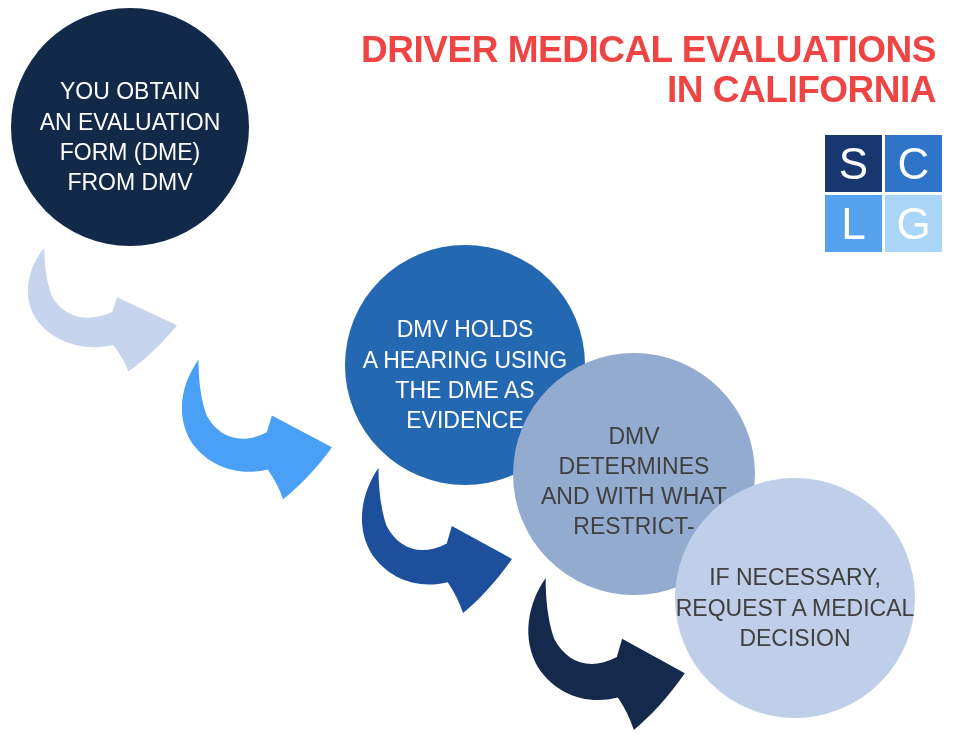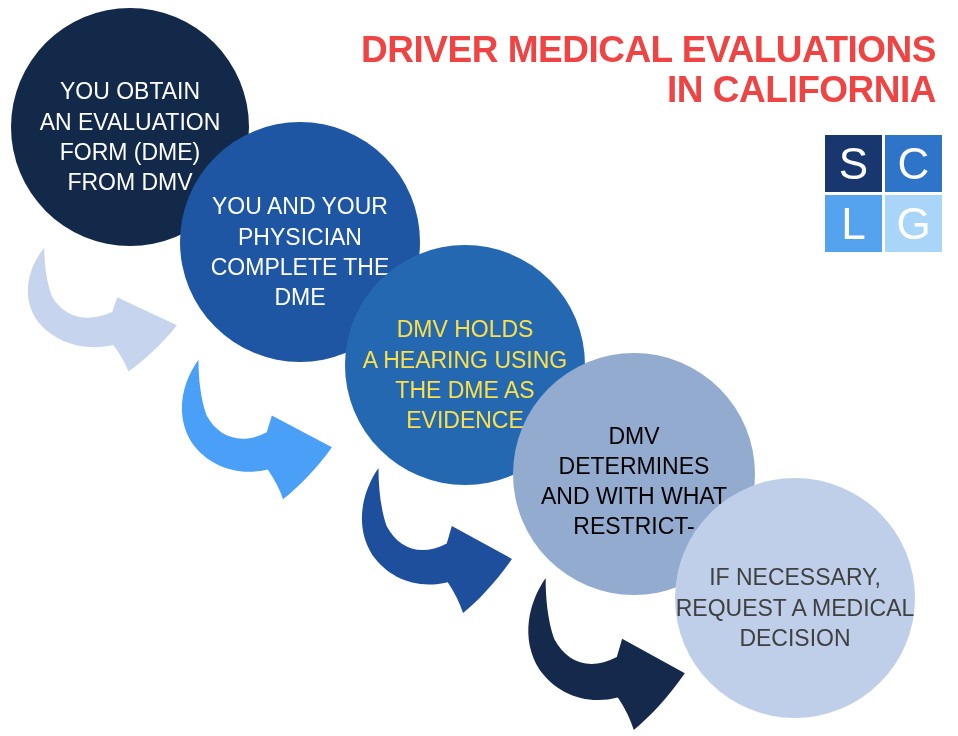--- a/index.html
+++ b/index.html
@@ -86,40 +86,32 @@
 
   <div class="step-circle" style="left: 11px; top: 8px; width: 238px; height: 238px; z-index: 1; background: rgb(19, 41, 74);">
     <div class="step-text" style="color: rgb(255, 255, 255);">
       <div>YOU OBTAIN</div>
       <div>AN EVALUATION</div>
       <div>FORM (DME)</div>
       <div>FROM DMV</div>
     </div>
   </div>
 
-  <div class="step-circle" style="left: 180px; top: 122px; width: 240px; height: 240px; z-index: 2; background: rgb(30, 86, 164);">
-    <div class="step-text" style="color: rgb(255, 255, 255);">
-      <div>YOU AND YOUR</div>
-      <div>PHYSICIAN</div>
-      <div>COMPLETE THE</div>
-      <div>DME</div>
-    </div>
-  </div>
 
   <div class="step-circle" style="left: 345px; top: 245px; width: 240px; height: 240px; z-index: 3; background: rgb(37, 104, 178);">
-    <div class="step-text" style="color: #fde047;">
+    <div class="step-text" style="color: #ffffff;">
       <div>DMV HOLDS</div>
       <div>A HEARING USING</div>
       <div>THE DME AS</div>
       <div>EVIDENCE</div>
     </div>
   </div>
 
   <div class="step-circle" style="left: 513px; top: 353px; width: 242px; height: 242px; z-index: 4; background: rgb(146, 171, 206);">
-    <div class="step-text" style="line-height: 1.3; transform: translateY(-12px); color: #000000;">
+    <div class="step-text" style="line-height: 1.3; transform: translateY(-12px); color: #404040;">
       <div>DMV</div>
       <div>DETERMINES</div>
       <div>AND WITH WHAT</div>
       <div>RESTRICT-</div>
     </div>
   </div>
 
   <div class="step-circle" style="left: 675px; top: 478px; width: 240px; height: 240px; z-index: 5; background: rgb(191, 207, 233);">
     <div class="step-text" style="color: #404040;">
       <div>IF NECESSARY,</div>

